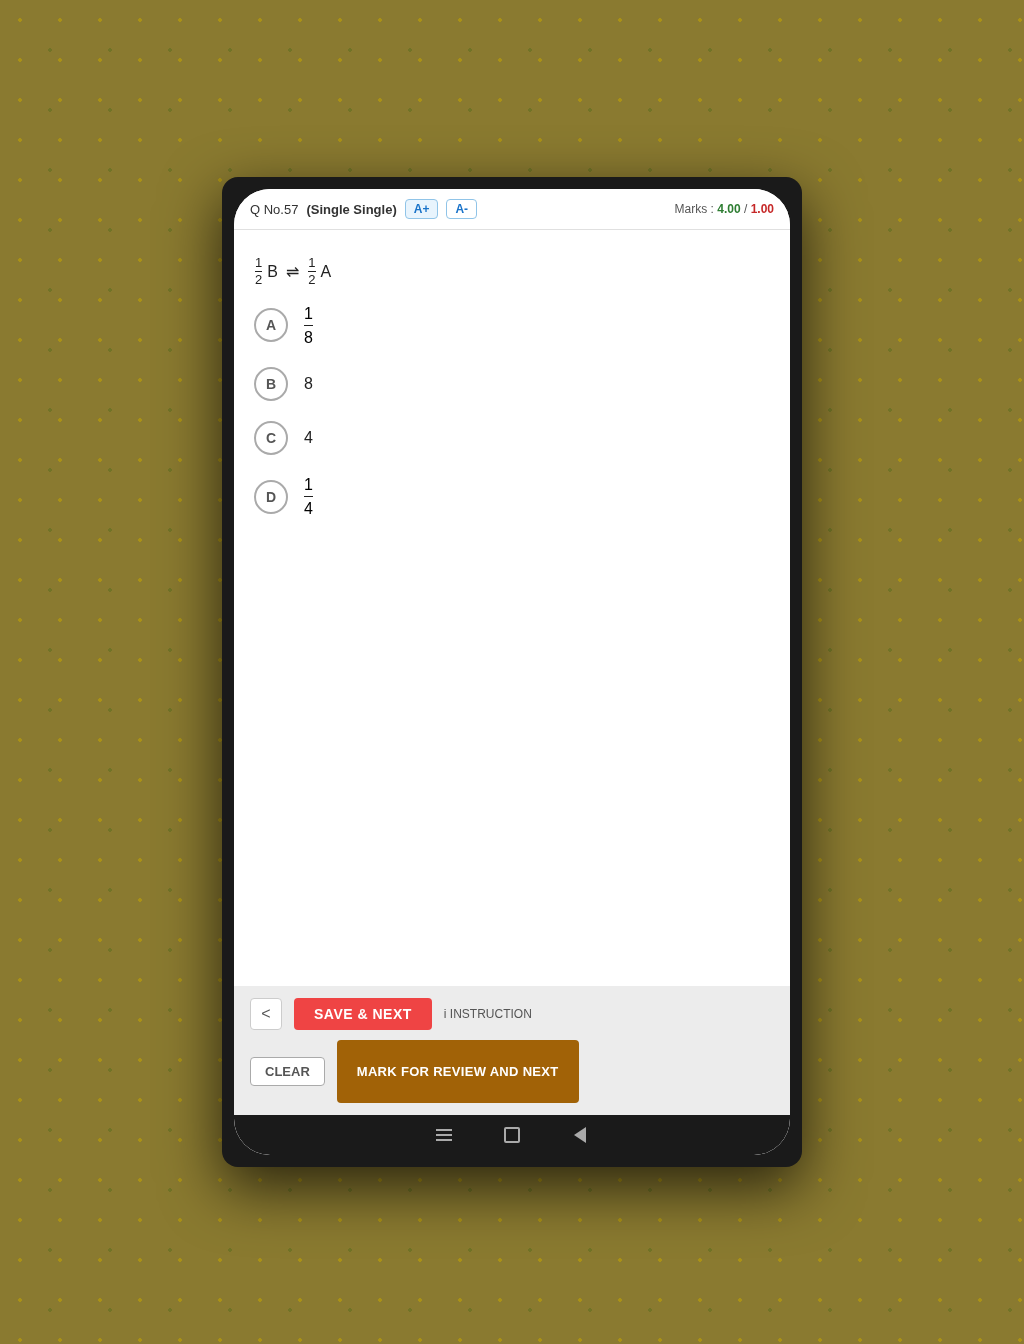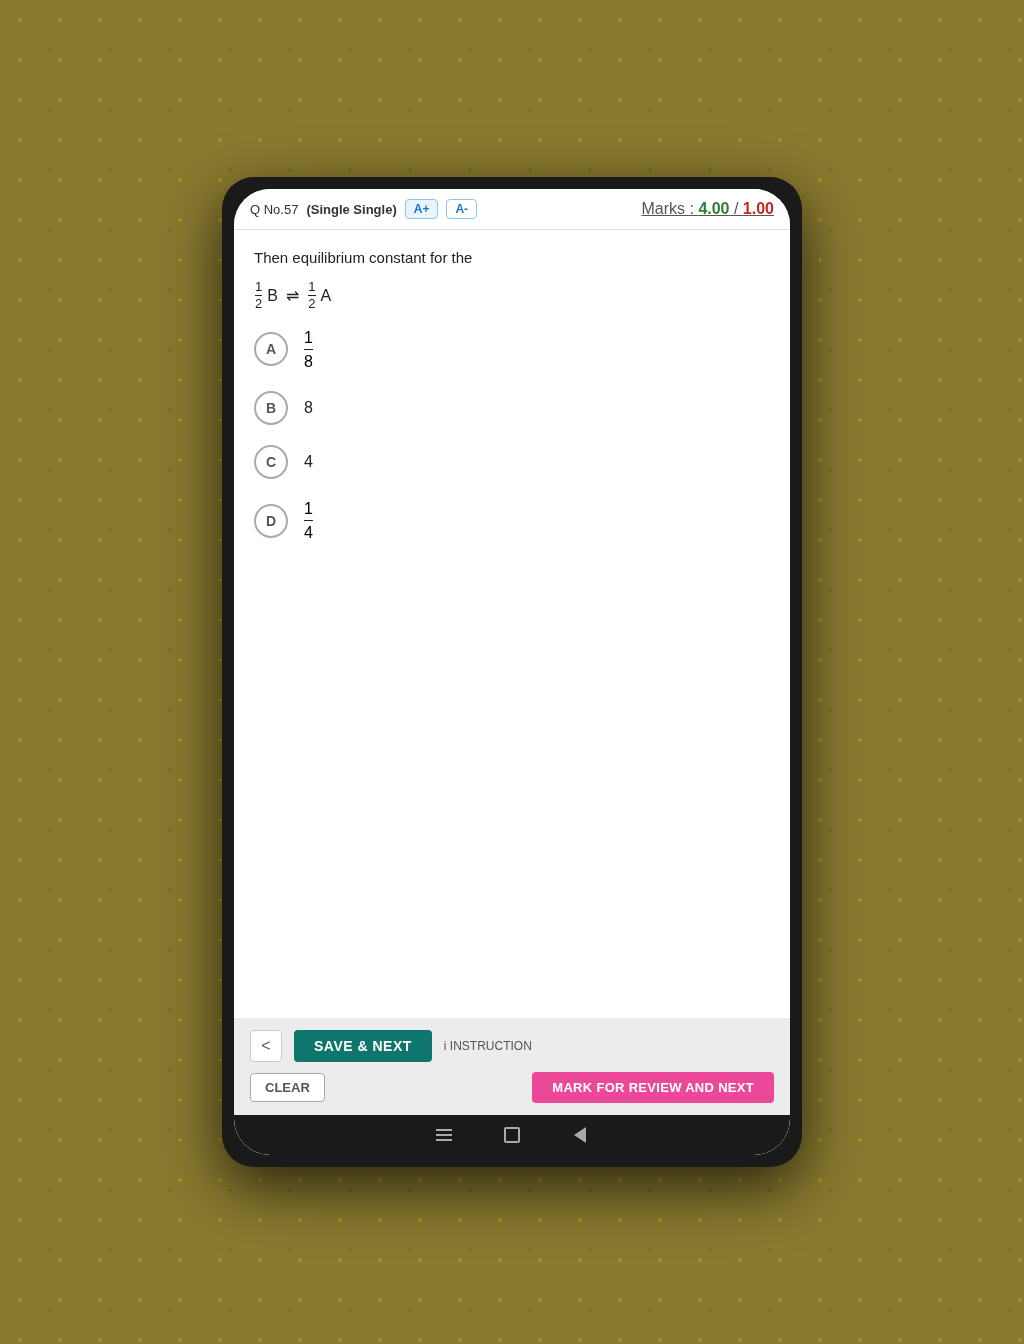--- a/index.html
+++ b/index.html
@@ -26,21 +26,21 @@
         radial-gradient(circle, #5a6e20 2px, transparent 2px);
       background-size: 40px 40px, 60px 60px;
       background-position: 0 0, 20px 20px;
       opacity: 0.5;
     }
 
     .phone {
       width: 580px;
       height: 990px;
       background: #1a1a1a;
-      border-radius: 32px;
+      border-radius: 16px;
       position: relative;
       box-shadow: 0 20px 60px rgba(0,0,0,0.7);
       display: flex;
       flex-direction: column;
       align-items: center;
       padding: 12px;
     }
 
     .phone-screen {
       width: 100%;
@@ -91,24 +91,23 @@
       border: 1px solid #90c4e8;
       border-radius: 4px;
       padding: 2px 8px;
       font-size: 12px;
       color: #1a73c9;
       font-weight: 600;
       cursor: pointer;
     }
 
     .marks-label {
-      font-size: 16px;
+      font-size: 12px;
       color: #555;
       margin-left: auto;
-      text-decoration: underline;
     }
 
     .marks-green {
       color: #2e7d32;
       font-weight: 700;
     }
 
     .marks-red {
       color: #c62828;
       font-weight: 700;
@@ -251,21 +250,21 @@
       display: flex;
       align-items: center;
       justify-content: center;
       font-size: 16px;
       color: #555;
       cursor: pointer;
       flex-shrink: 0;
     }
 
     .save-next-btn {
-      background: #0f766e;
+      background: #ef4444;
       color: #fff;
       border: none;
       border-radius: 4px;
       padding: 8px 20px;
       font-size: 14px;
       font-weight: 700;
       cursor: pointer;
       letter-spacing: 0.5px;
     }
 
@@ -277,40 +276,39 @@
       cursor: pointer;
       display: flex;
       align-items: center;
       gap: 4px;
     }
 
     .bottom-row2 {
       display: flex;
       align-items: center;
       gap: 12px;
-      justify-content: space-between;
     }
 
     .clear-btn {
       background: #fff;
       border: 1px solid #aaa;
       border-radius: 4px;
       padding: 6px 14px;
       font-size: 13px;
       color: #555;
       cursor: pointer;
       font-weight: 600;
     }
 
     .mark-review-btn {
-      background: #ec4899;
+      background: #a16207;
       color: #fff;
       border: none;
       border-radius: 4px;
-      padding: 8px 20px;
+      padding: 24px 20px;
       font-size: 13px;
       font-weight: 700;
       cursor: pointer;
       letter-spacing: 0.3px;
     }
 
     
     .android-nav {
       width: 100%;
       height: 40px;
@@ -376,21 +374,20 @@
       <span class="marks-label">
         <span>Marks :</span>
         <span class="marks-green">4.00</span>
         <span> / </span>
         <span class="marks-red">1.00</span>
       </span>
     </div>
 
     <div class="question-content">
       <div class="question-text">
-        <p>Then  equilibrium  constant  for  the</p>
       </div>
 
       <div class="equation-block">
         <span class="fraction">
           <span class="num">1</span>
           <span class="den">2</span>
         </span>
         <span>B</span>
         <span class="eq-arrow">⇌</span>
         <span class="fraction">

